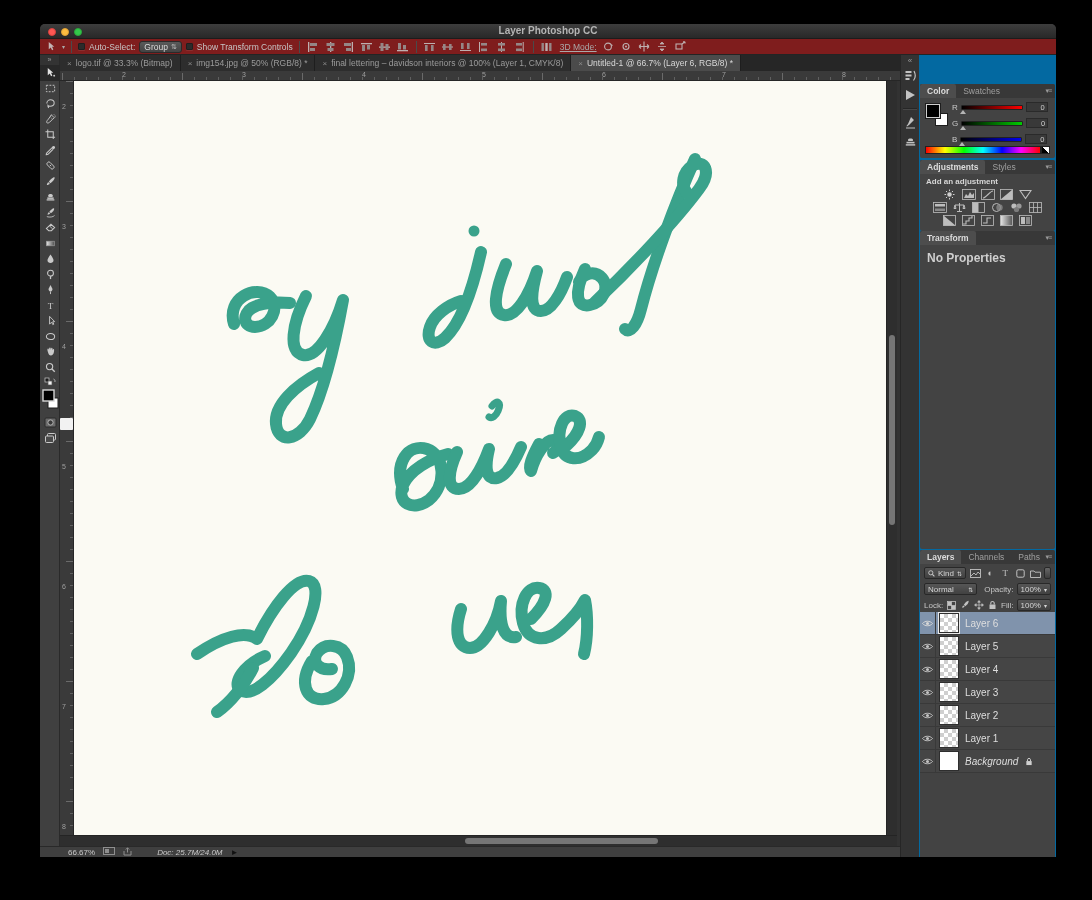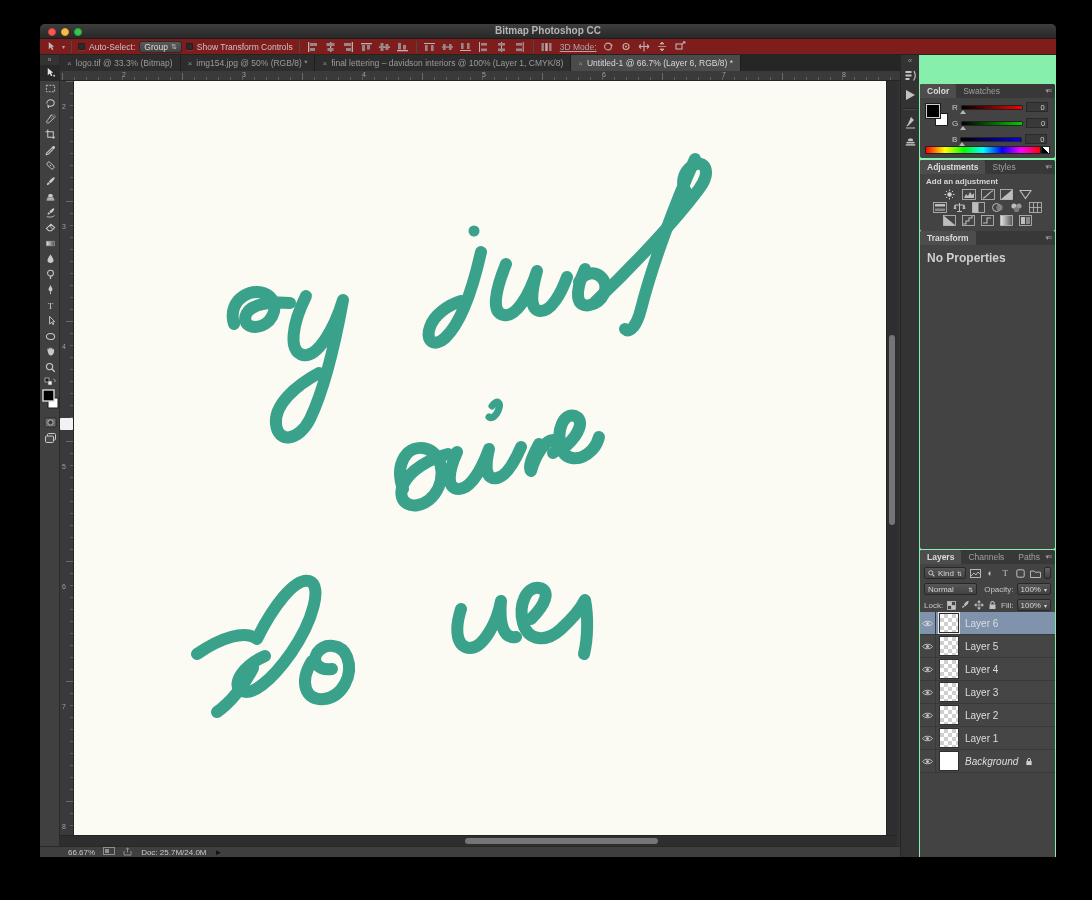--- a/index.html
+++ b/index.html
@@ -63,21 +63,21 @@
   #statusbar .tri { color:#111; font-size:8px; }
 
   
   #dockstrip { position:absolute; left:860px; top:31px; width:19px; height:802px; background:#333; border-left:1px solid #262626; }
   #dockstrip .dd { width:100%; display:flex; justify-content:center; align-items:center; color:#c2c2c2; }
   #dockstrip .collapse { font-size:8px; color:#9a9a9a; height:10px; }
   .dock-icon { height:20px; }
   #dockstrip .ddsep { height:1px; background:#262626; margin:3px 2px; box-shadow:0 1px 0 #474747; }
 
   
-  #panelcol { position:absolute; left:879px; top:31px; width:137px; height:840px; background:#86efac; }
+  #panelcol { position:absolute; left:879px; top:31px; width:137px; height:840px; background:#0369a1; }
   .panel { position:absolute; left:1px; width:135px; background:#434343; border-radius:2px; overflow:hidden; }
   .phead { height:14px; background:#383838; display:flex; align-items:flex-end; font-size:8.5px; color:#9f9f9f; position:relative; }
   .ptab { padding:2px 7px 2px; height:14px; display:flex; align-items:center; }
   .ptab.on { background:#4d4d4d; color:#dcdcdc; font-weight:bold; border-radius:2px 2px 0 0; }
   .pmenu { position:absolute; right:4px; top:3px; color:#9a9a9a; font-size:7px; letter-spacing:-1px; }
 
   
   #p-color { top:29px; height:74px; }
   .fgbg { position:absolute; left:6px; top:20px; width:22px; height:22px; }
   .fgbg .bgsw { position:absolute; right:0; bottom:0; width:13px; height:13px; background:#fff; border:1px solid #1e1e1e; }
@@ -123,21 +123,21 @@
 </head>
 <body>
 
 <div id="stage">
   <div id="win">
 
     <div id="titlebar">
       <span class="tl" style="left:8px;background:#fc5753;border:1px solid #d8423f;"></span>
       <span class="tl" style="left:21px;background:#fdbc40;border:1px solid #dfa134;"></span>
       <span class="tl" style="left:34px;background:#34c84a;border:1px solid #2aa73c;"></span>
-      <span class="title">Bitmap Photoshop CC</span>
+      <span class="title">Layer Photoshop CC</span>
     </div>
 
     <div id="optionsbar">
       <span class="obicon">
         <svg width="11" height="11" viewBox="0 0 12 12">
             <path d="M3,1 L3,9 L5.2,7 L6.6,10 L8,9.3 L6.6,6.4 L9,6.2 Z" fill="#cfcfcf"></path>
           </svg>
       </span>
       <span style="font-size:6px;color:#aaa;">▾</span>
       <span class="ob-sep"></span>
@@ -515,21 +515,21 @@
       </div>
     <div id="statusbar">
       <span>66.67%</span>
       <span><svg width="12" height="8" viewBox="0 0 12 8">
             <rect x="0.5" y="0.5" width="11" height="7" fill="none" stroke="#8f8f8f"></rect>
             <rect x="2" y="2" width="4" height="4" fill="#8f8f8f"></rect>
           </svg></span>
       <span><svg width="10" height="9" viewBox="0 0 10 9">
             <path d="M1,4 V8 H8 V4 M4.5,5.5 V0.8 M4.5,0.8 L2.8,2.5 M4.5,0.8 L6.2,2.5" fill="none" stroke="#8f8f8f" stroke-width="1"></path>
           </svg></span>
-      <span style="">Doc: 25.7M/24.0M</span>
+      <span style="margin-left:16px;font-style:italic;">Doc: 25.7M/24.0M</span>
       <span class="tri">►</span>
     </div>
 
     <div id="dockstrip">
       <div class="dd collapse">«</div>
       <div class="dd dock-icon">
           <svg width="13" height="13" viewBox="0 0 13 13">
             <rect x="1.5" y="2" width="6" height="2" fill="#c2c2c2"></rect>
             <rect x="1.5" y="5.5" width="6" height="2" fill="#c2c2c2"></rect>
             <rect x="1.5" y="9" width="4" height="2" fill="#c2c2c2"></rect>

